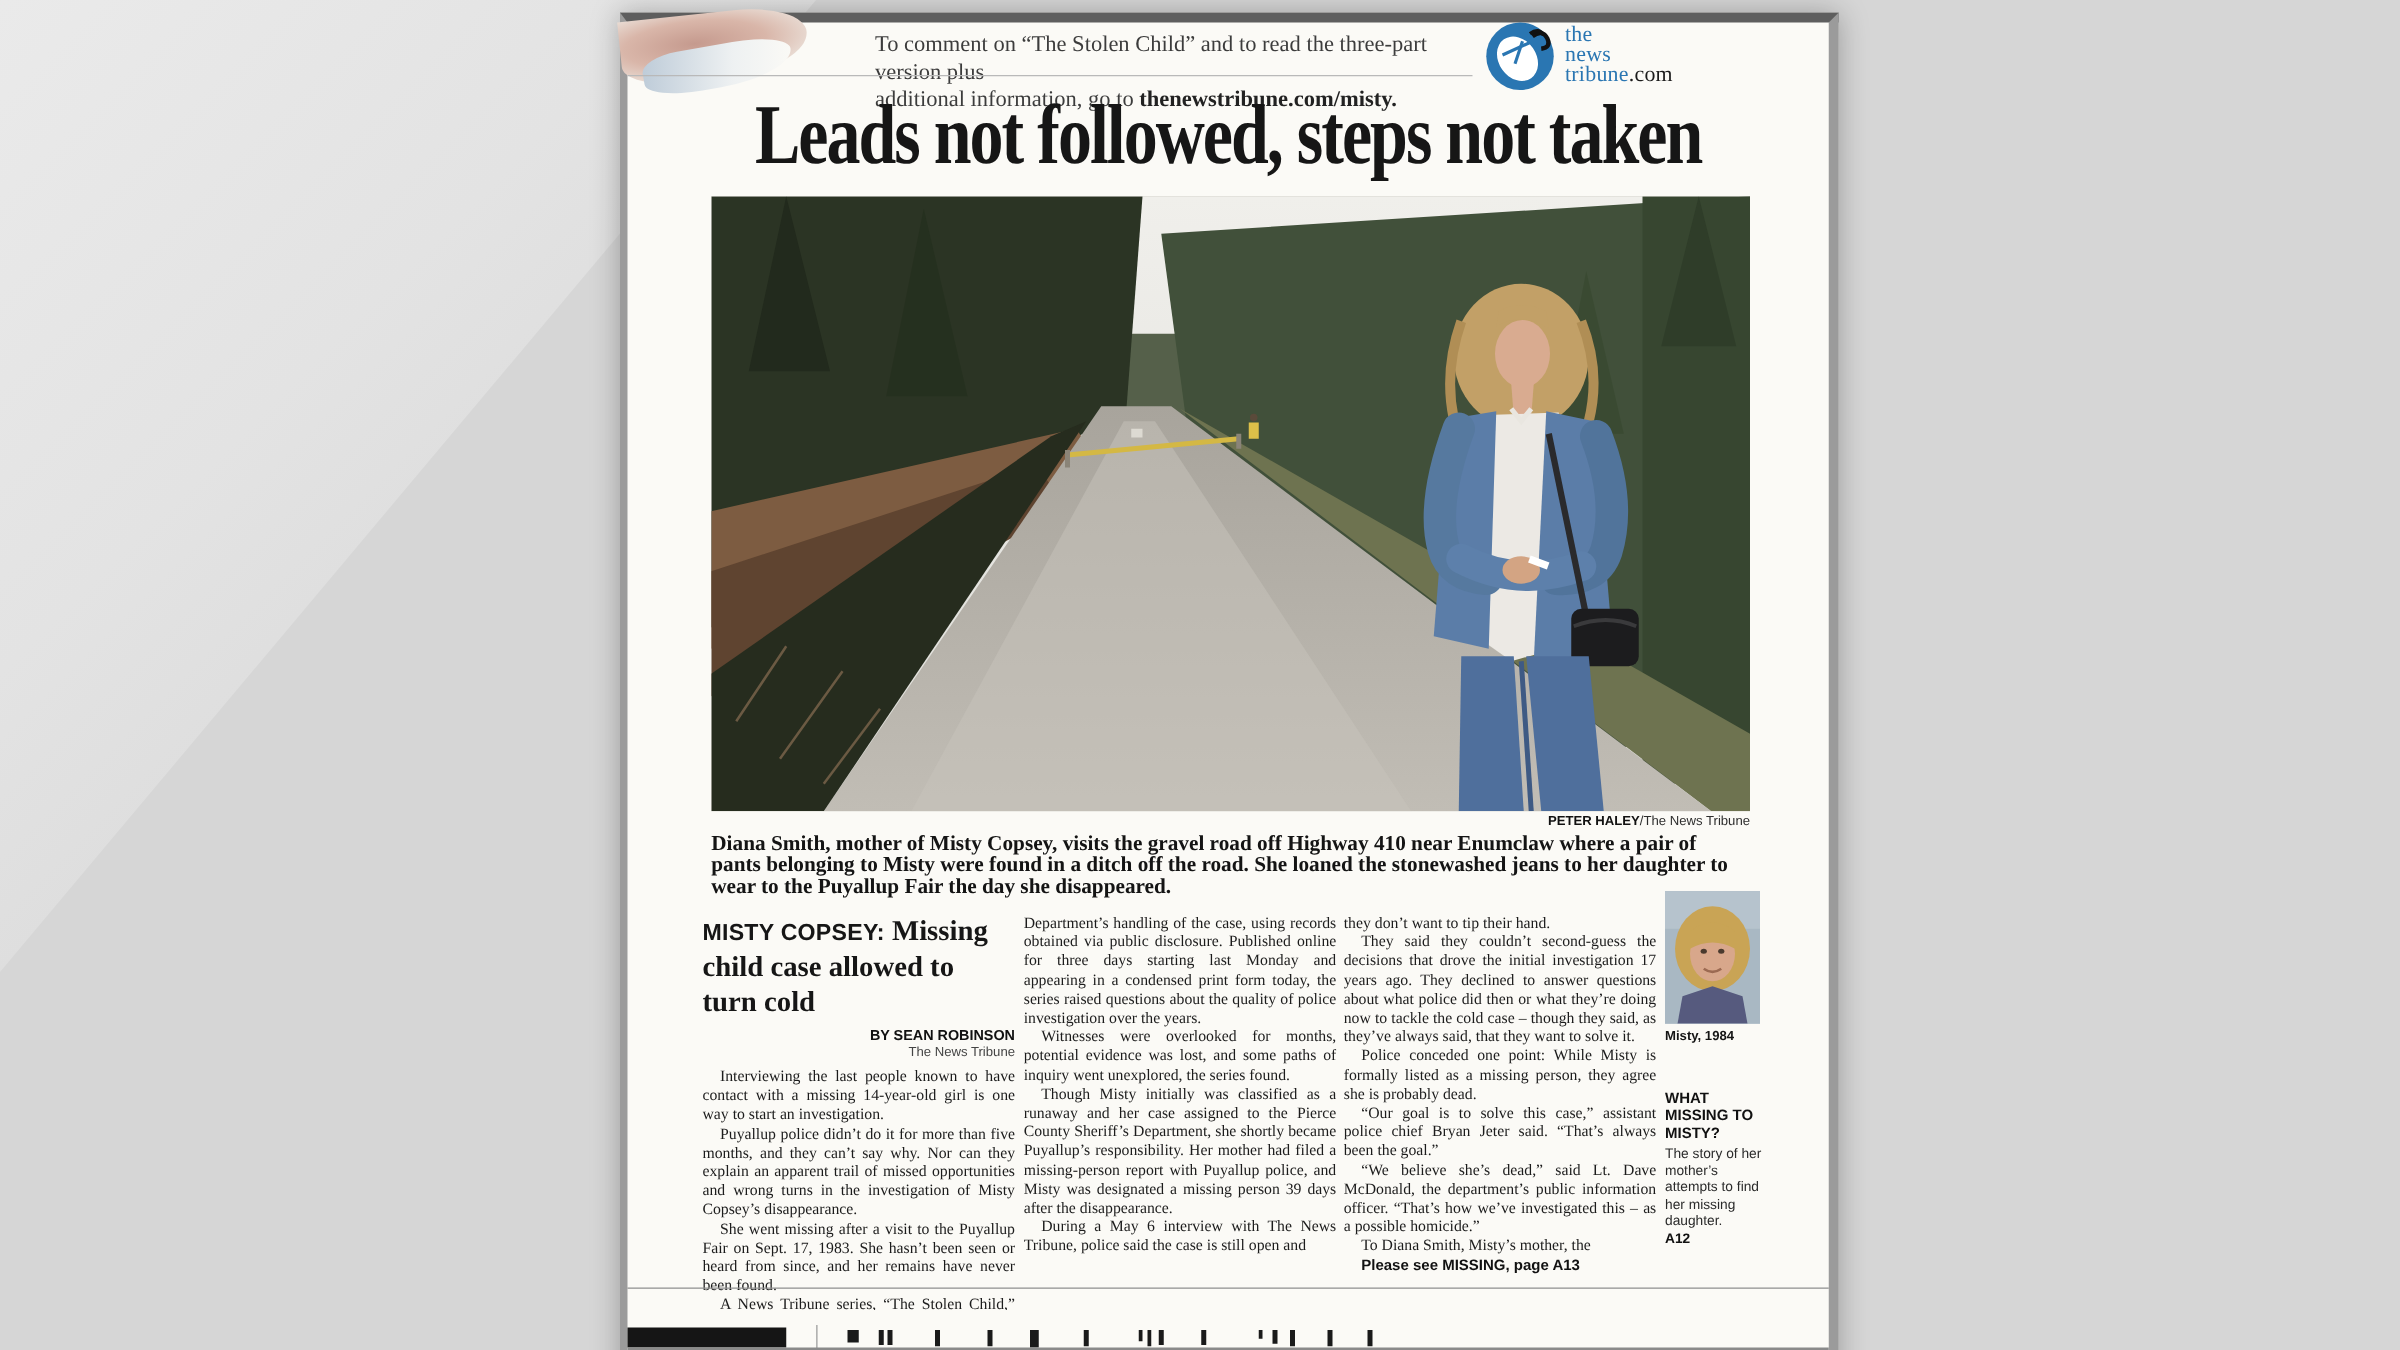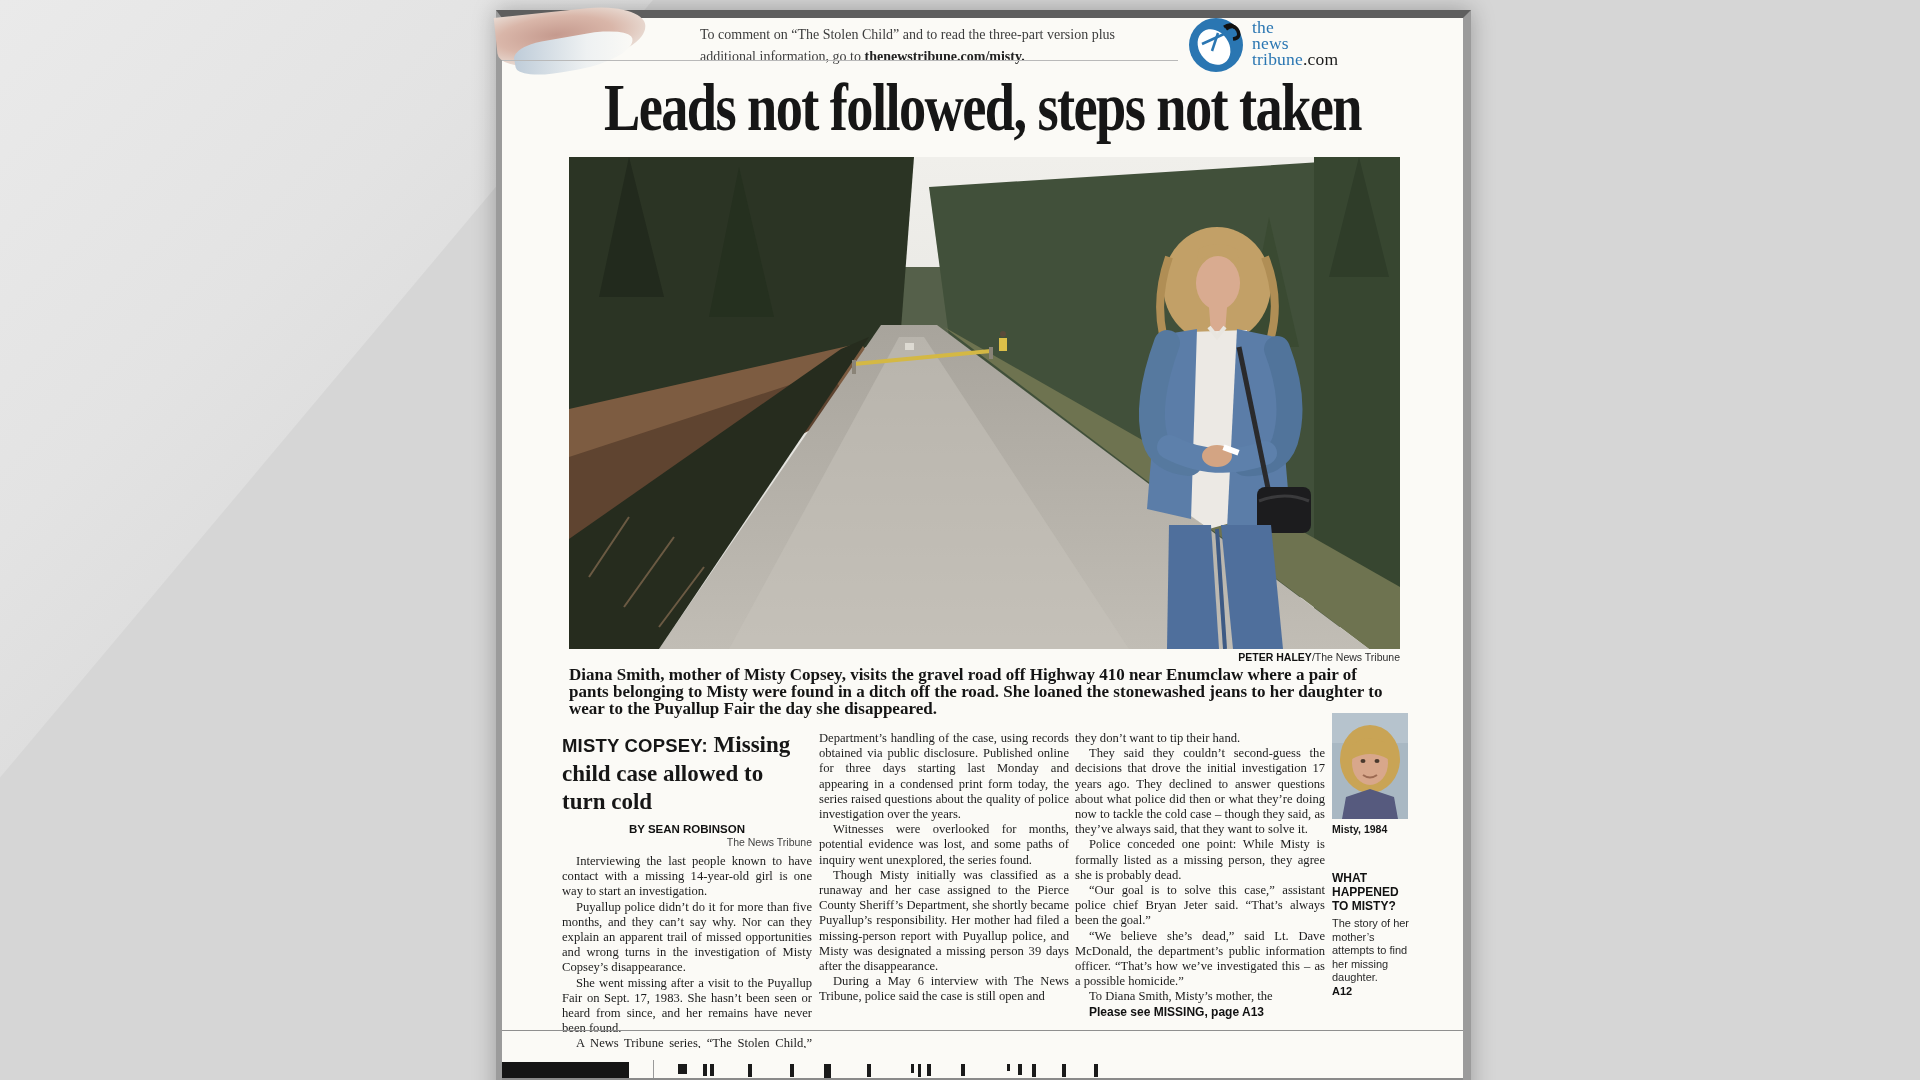--- a/index.html
+++ b/index.html
@@ -24,21 +24,21 @@
   .abs{position:absolute;}
   
   .torn{left:-6px;top:-8px;width:180px;height:64px;overflow:visible;}
   .torn .b1{position:absolute;left:0;top:0;width:150px;height:52px;
     background:radial-gradient(ellipse at 40% 45%, #c59a8e 0%, #d9b6a9 45%, #e9dcd4 75%, #f3efe9 100%);
     border-radius:0 60% 70% 40%/0 70% 90% 50%;transform:rotate(-6deg);}
   .torn .b2{position:absolute;left:18px;top:26px;width:120px;height:34px;
     background:linear-gradient(100deg,#bdcbd8,#eef1f2 60%,#fbfaf6);
     border-radius:40% 60% 80% 60%/60% 60% 100% 60%;transform:rotate(-10deg);}
   
-  .note{left:198px;top:6px;width:478px;font-size:14px;line-height:22px;color:#3c3c3c;}
+  .note{left:198px;top:6px;width:478px;font-size:18px;line-height:22px;color:#3c3c3c;}
   .note b{color:#222;}
   .rule-top{left:0;top:42px;width:676px;height:1px;background:#b9b9b9;}
   
   .logo-circle{left:686px;top:-1px;width:56px;height:56px;border-radius:50%;}
   .logo-text{left:750px;top:1px;font-family:"Liberation Serif",serif;font-weight:normal;
     font-size:17.5px;line-height:16px;color:#2a76b2;letter-spacing:.2px;}
   .logo-text .dotcom{color:#1b1b1b;}
   
   .headline{left:0;top:44px;width:961px;text-align:center;
     font-family:"Liberation Serif",serif;font-weight:bold;color:#161616;
@@ -56,21 +56,21 @@
   .col{top:713px;width:250px;height:317px;overflow:hidden;
     font-size:12.6px;line-height:15.2px;color:#1c1c1c;text-align:justify;}
   .col p{margin:0;text-indent:14px;}
   .col p.noindent{text-indent:0;}
   .c1{left:60px;} .c2{left:317px;} .c3{left:573px;}
   .kicker-head{font-family:"Liberation Serif",serif;font-size:23px;line-height:28px;
     text-align:left;color:#161616;margin:0 0 7px 0;}
   .kicker-head .kick{font-family:"Liberation Sans",sans-serif;font-weight:bold;
     font-size:18.5px;letter-spacing:.2px;}
   .byline{font-family:"Liberation Sans",sans-serif;font-weight:bold;font-size:11.5px;
-    line-height:13px;color:#111;text-align:center;}
+    line-height:13px;color:#111;text-align:right;}
   .byline-org{font-family:"Liberation Sans",sans-serif;font-size:10.5px;line-height:12px;
     color:#444;text-align:right;margin-bottom:6px;}
   .see-line{font-family:"Liberation Sans",sans-serif;font-weight:bold;font-size:12px;
     color:#111;text-align:left;margin-top:9px;text-indent:0;}
   
   .side-photo{left:830px;top:695px;width:76px;height:106px;overflow:hidden;background:#a9b8c3;}
   .side-cap{left:830px;top:805px;width:90px;font-family:"Liberation Sans",sans-serif;
     font-weight:bold;font-size:10.5px;color:#151515;}
   .promo{left:830px;top:853px;width:84px;font-family:"Liberation Sans",sans-serif;
     font-size:11px;line-height:13.5px;color:#2a2a2a;}
@@ -220,21 +220,21 @@
         <path d="M20 32 q18 -14 36 0 l0 14 q-18 -10 -36 0 z" fill="#c9a455"></path>
         <ellipse cx="31" cy="48" rx="2.5" ry="2" fill="#4a3a2e"></ellipse>
         <ellipse cx="45" cy="48" rx="2.5" ry="2" fill="#4a3a2e"></ellipse>
         <path d="M31 62 q7 5 14 0" stroke="#9c6a52" stroke-width="2" fill="none"></path>
         <polygon points="10,106 66,106 62,84 38,76 14,84" fill="#565a7e"></polygon>
       </svg>
     </div>
     <div class="abs side-cap">Misty, 1984</div>
 
     <div class="abs promo">
-      <div class="t">WHAT HAPPENED TO MISTY?</div>
+      <div class="t">WHAT MISSING TO MISTY?</div>
       <span>The story of her mother’s attempts to find her missing daughter.</span><br>
       <span class="pg">A12</span>
     </div>
 
     <div class="abs rule-bottom"></div>
     <div class="abs black-bar"></div>
     <div class="abs vdiv"></div>
     <div class="abs glyphs">
       <i style="width:9px;height:10px;margin-right:16px"></i>
       <i style="width:4px;height:12px;margin-right:3px"></i>

